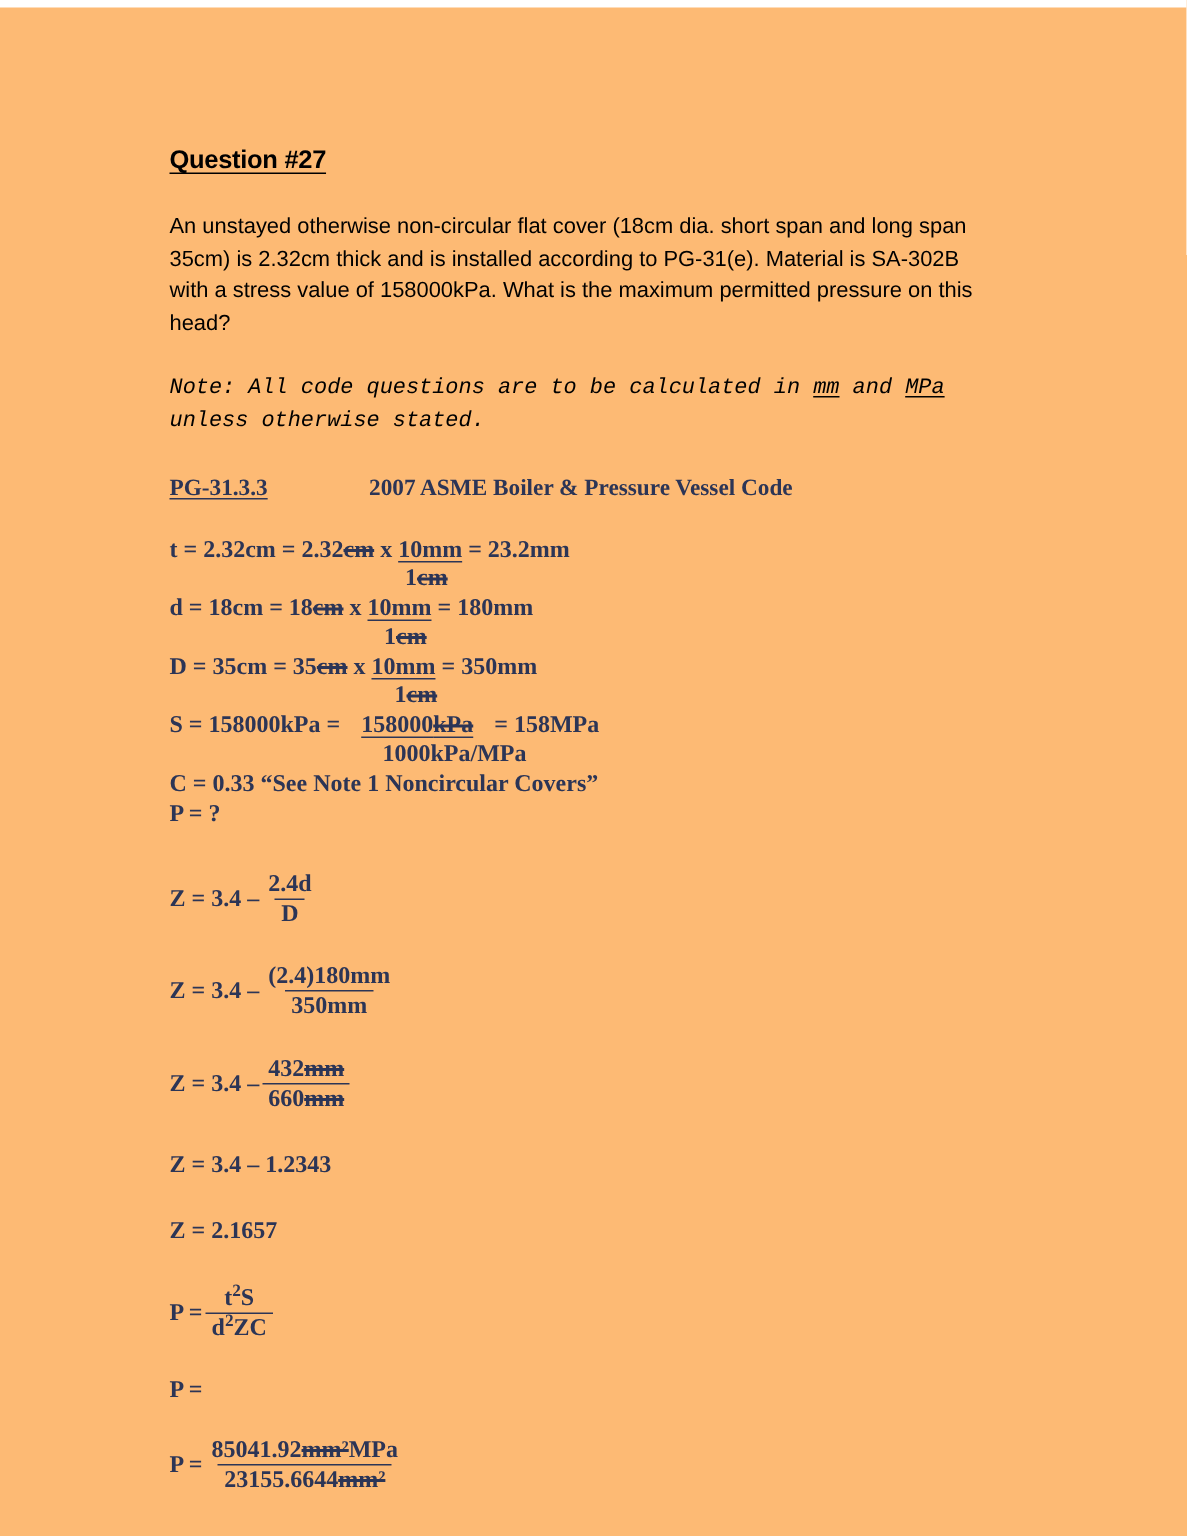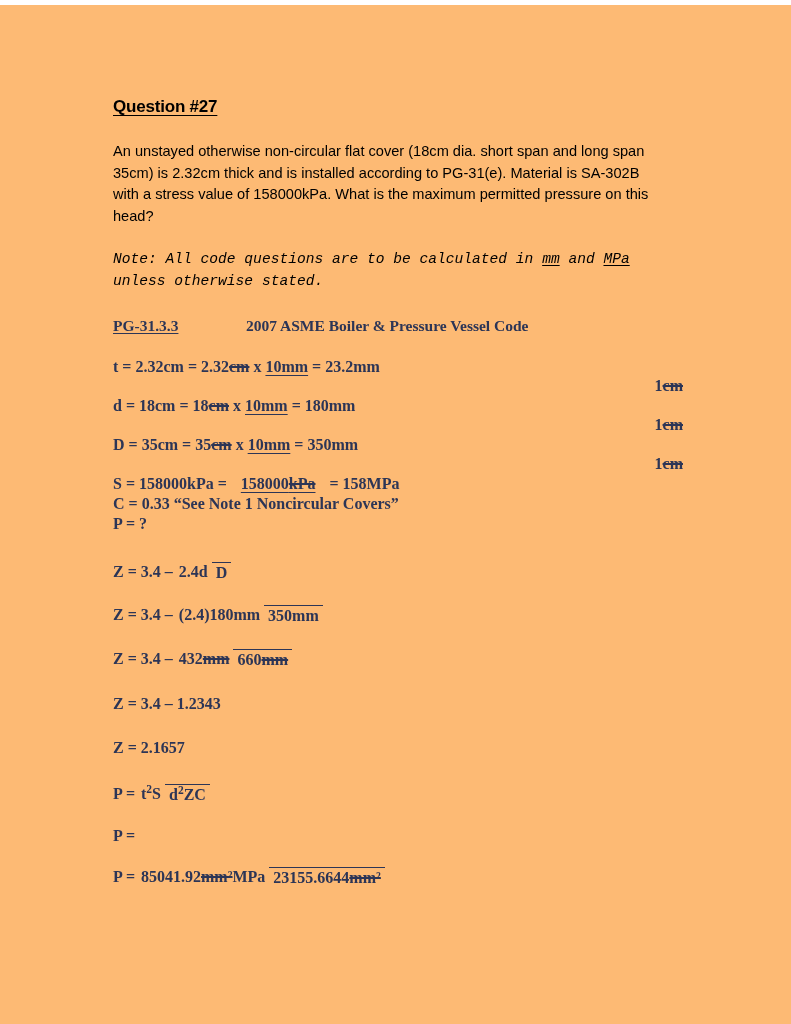--- a/index.html
+++ b/index.html
@@ -100,21 +100,20 @@
     white-space: nowrap;
     line-height: 19px;
   }
   .conv-denom {
     font-family: "Liberation Serif", serif;
     font-weight: bold;
     font-size: 16px;
     color: #2c3556;
     line-height: 19px;
     white-space: nowrap;
-    text-align: right;
   }
 
   .strike { text-decoration: line-through; text-decoration-thickness: 1.5px; }
   .ubar   { text-decoration: underline; text-underline-offset: 2.5px; text-decoration-thickness: 1.2px; }
 
   .pad-l { display: inline-block; }
 
   
   .math-line {
     font-family: "Liberation Serif", serif;
@@ -133,21 +132,21 @@
     font-weight: bold;
     font-size: 16px;
     color: #2c3556;
     white-space: nowrap;
   }
   .eq .lhs {
     display: inline-block;
   }
   .frac {
     display: inline-flex;
-    flex-direction: row;
+    flex-direction: column;
     align-items: center;
     vertical-align: middle;
     margin: 0 2px;
   }
   .frac .num {
     padding: 0 4px 1px 4px;
     line-height: 17px;
   }
   .frac .den {
     border-top: 1.3px solid #2c3556;
@@ -187,20 +186,21 @@
         <div class="conv-denom"><span class="pad-l" style="width:143px;"></span><span>1</span><span class="strike">cm</span></div>
       </div>
 
       <div class="conv-block">
         <div class="conv-line"><span>D = 35cm = 35</span><span class="strike">cm</span><span> x </span><span class="ubar">10mm</span><span> = 350mm</span></div>
         <div class="conv-denom"><span class="pad-l" style="width:150px;"></span><span>1</span><span class="strike">cm</span></div>
       </div>
 
       <div class="conv-block">
         <div class="conv-line"><span>S = 158000kPa = </span><span class="ubar"><span class="pad-l" style="width:10px;"></span><span>158000</span><span class="strike">kPa</span><span class="pad-l" style="width:10px;"></span></span><span> = 158MPa</span></div>
+        <div class="conv-denom"><span class="pad-l" style="width:142px;"></span><span>1000kPa/MPa</span></div>
       </div>
 
       <div class="math-line">C = 0.33 “See Note 1 Noncircular Covers”</div>
 
       <div class="math-line">P = ?</div>
     </div>
 
     <div class="eq" style="margin-top:28px;">
       <span class="lhs">Z  = 3.4 – </span>
       <span class="frac">

